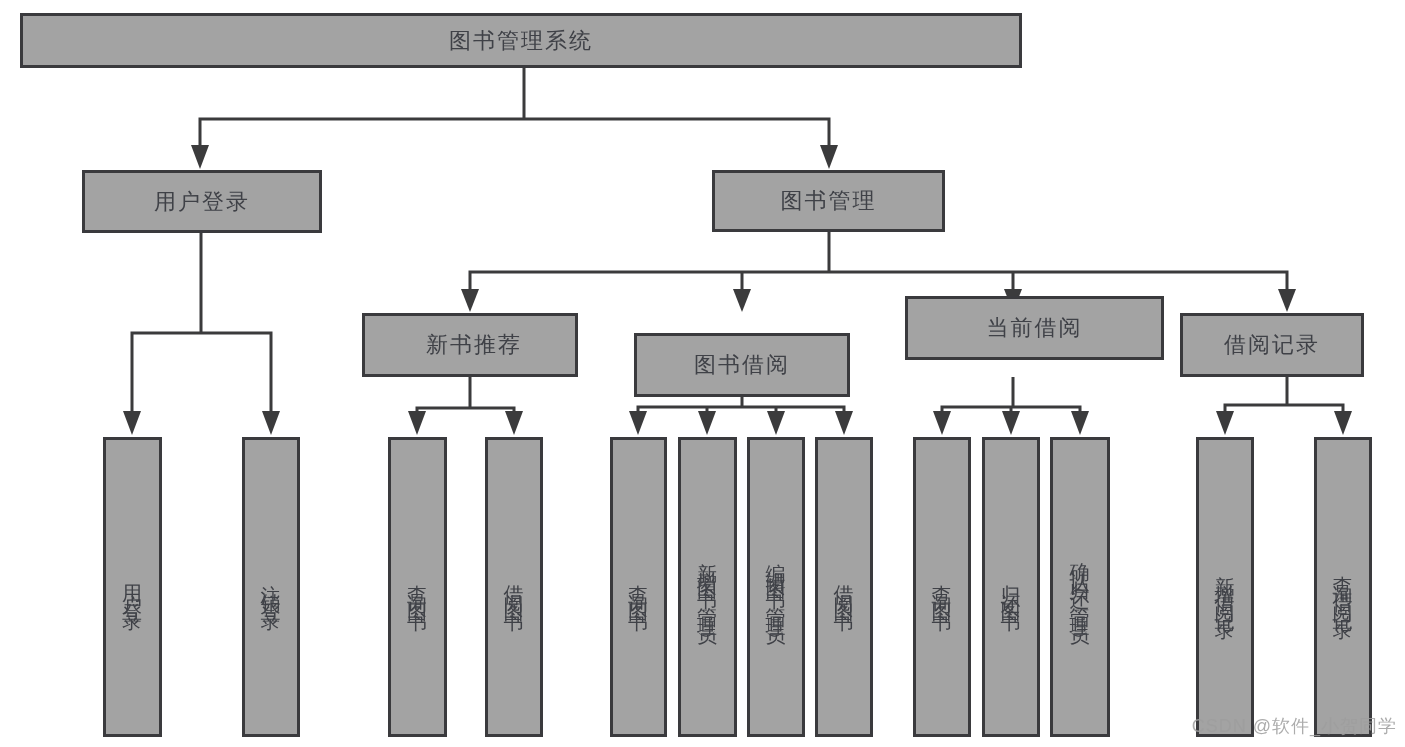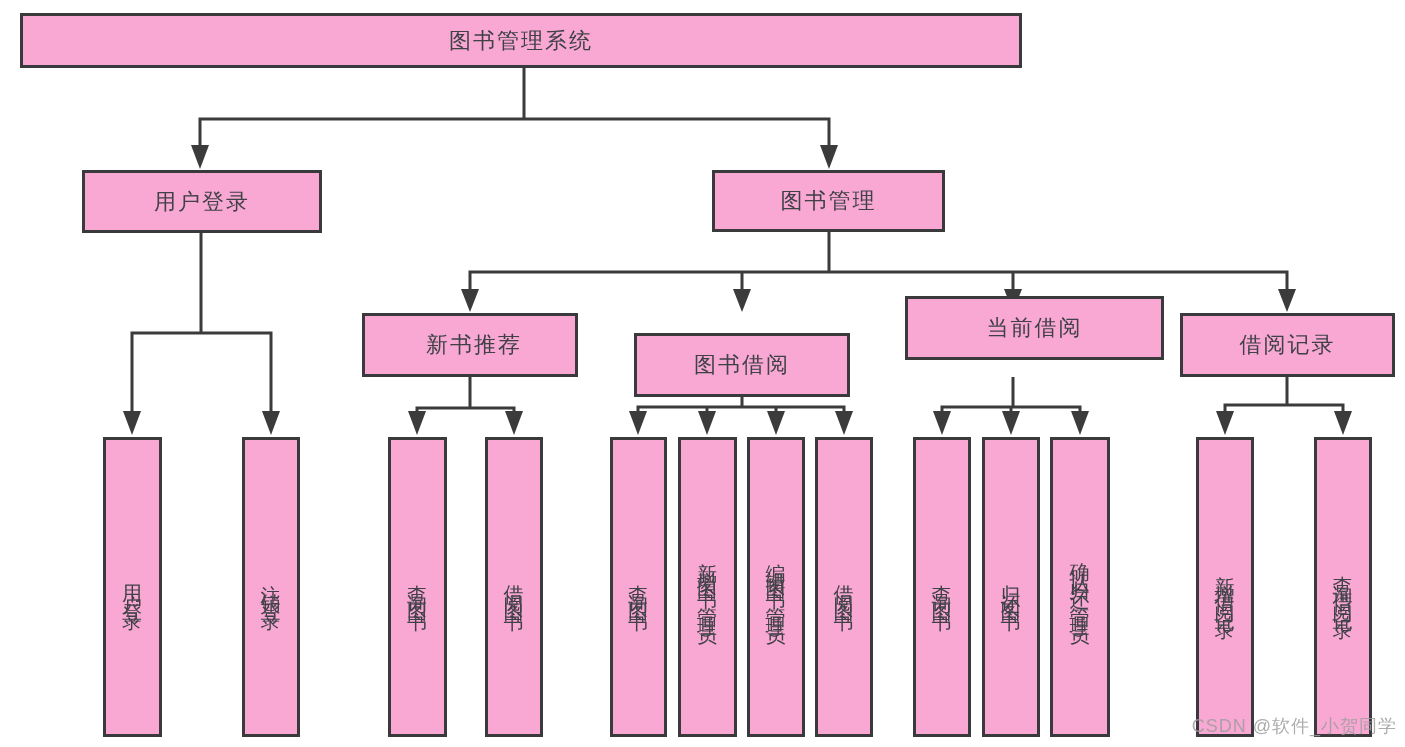--- a/index.html
+++ b/index.html
@@ -6,21 +6,21 @@
   #canvas{
     position:relative;
     width:1405px;height:747px;
     background:#ffffff;
     font-family:"Liberation Sans","DejaVu Sans",sans-serif;
     overflow:hidden;
   }
   #wires{position:absolute;left:0;top:0;width:1405px;height:747px;}
   .box{
     position:absolute;
-    background:#f9a8d4;
+    background:#a3a3a3;
     border:3px solid #3a3a3d;
     box-sizing:border-box;
     display:flex;
     align-items:center;
     justify-content:center;
     color:#3f4147;
   }
   .box.h .label{
     font-size:22px;
     letter-spacing:2px;
@@ -109,21 +109,21 @@
 
   <div class="box h" style="left:362px;top:313px;width:216px;height:64px;padding-left:8px;">
     <span class="label">新书推荐</span>
   </div>
   <div class="box h" style="left:634px;top:313px;width:216px;height:64px;margin-top:20px;">
     <span class="label">图书借阅</span>
   </div>
   <div class="box h" style="left:905px;top:296px;width:259px;height:64px;">
     <span class="label">当前借阅</span>
   </div>
-  <div class="box h" style="left:1180px;top:313px;width:215px;height:64px;">
+  <div class="box h" style="left:1180px;top:313px;width:184px;height:64px;">
     <span class="label">借阅记录</span>
   </div>
 
   <div class="box v" style="left:103px;top:437px;width:59px;height:300px;">
     <span class="label">用户登录</span>
   </div>
   <div class="box v" style="left:242px;top:437px;width:58px;height:300px;">
     <span class="label">注销登录</span>
   </div>
 

